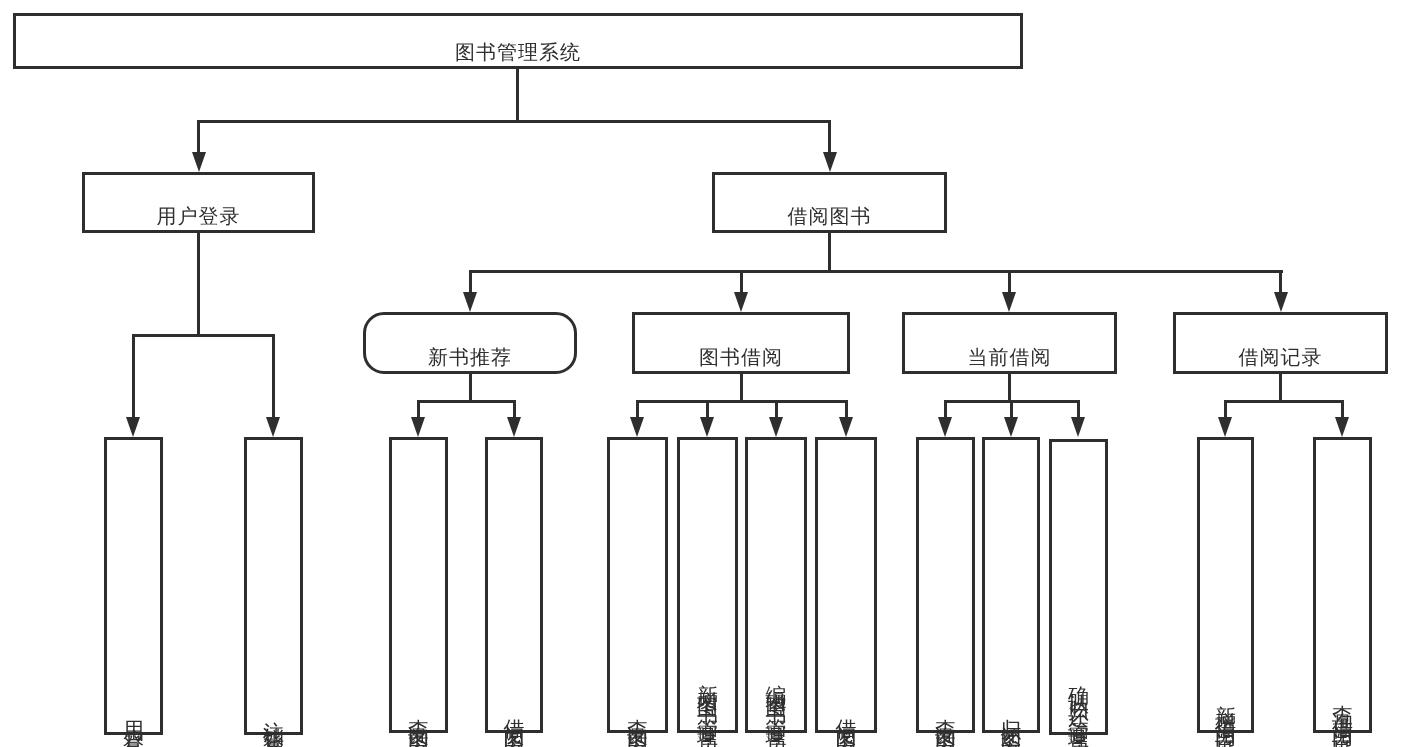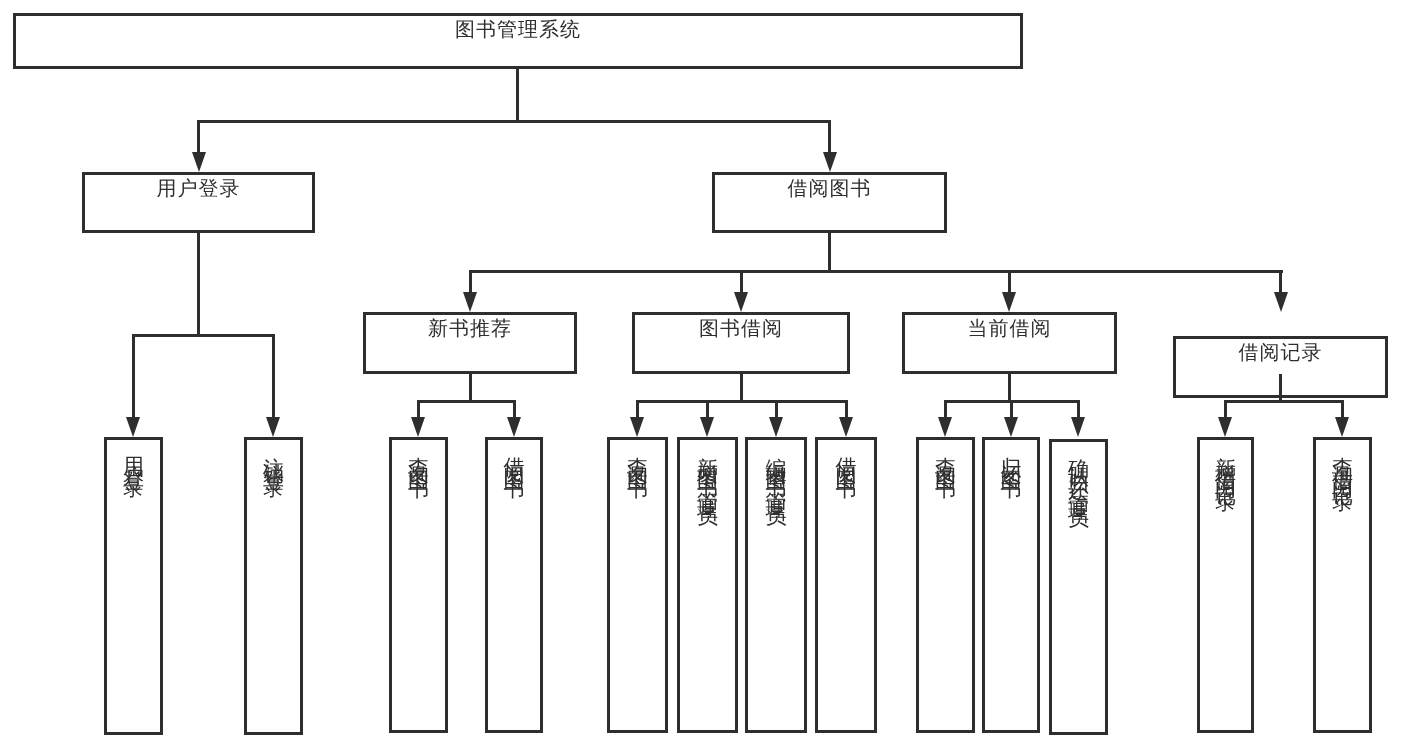--- a/index.html
+++ b/index.html
@@ -6,21 +6,21 @@
   html,body { background: var(--background,#fff); }
   body {
     width:1405px; height:747px; position:relative; overflow:hidden;
     font-family:"Liberation Sans","DejaVu Sans",sans-serif;
     color: var(--text,#2f2f2f);
   }
   .stage { position:absolute; left:0; top:0; width:1405px; height:747px; }
   .node {
     position:absolute; background:#fff;
     border:3px solid var(--line,#2e2e2e);
-    display:flex; align-items:flex-start; justify-content:center;
+    display:flex; align-items:flex-end; justify-content:center;
     color:var(--text,#2f2f2f);
   }
   .h-label { font-size:20px; letter-spacing:1px; white-space:nowrap; }
   .vtext {
     writing-mode:vertical-rl; text-orientation:mixed;
     font-size:21px; letter-spacing:7px; line-height:1.15; white-space:nowrap;
   }
   .line { position:absolute; background:var(--line,#2e2e2e); }
   .arrow {
     position:absolute; width:0; height:0;
@@ -75,30 +75,30 @@
   <div class="line" style="left:469px; top:270px; width:814px; height:3px;"></div>
   <div class="line" style="left:469px; top:270px; width:3px; height:26px;"></div>
   <div class="arrow" style="left:463px; top:292px;"></div>
   <div class="line" style="left:740px; top:270px; width:3px; height:26px;"></div>
   <div class="arrow" style="left:734px; top:292px;"></div>
   <div class="line" style="left:1008px; top:270px; width:3px; height:26px;"></div>
   <div class="arrow" style="left:1002px; top:292px;"></div>
   <div class="line" style="left:1279px; top:270px; width:3px; height:26px;"></div>
   <div class="arrow" style="left:1274px; top:292px;"></div>
 
-  <div class="node" style="left:363px; top:312px; width:214px; height:62px;">
+  <div class="node" style="left:363px; top:312px; width:214px; height:62px;border-radius:21px;">
     <span class="h-label">新书推荐</span>
   </div>
   <div class="node" style="left:902px; top:312px; width:215px; height:62px;">
     <span class="h-label">当前借阅</span>
   </div>
   <div class="node" style="left:632px; top:312px; width:218px; height:62px;">
     <span class="h-label">图书借阅</span>
   </div>
-  <div class="node" style="left:1173px; top:312px; width:215px; height:62px;margin-top:24px;">
+  <div class="node" style="left:1173px; top:312px; width:215px; height:62px;">
     <span class="h-label">借阅记录</span>
   </div>
 
   <div class="line" style="left:469px; top:374px; width:3px; height:29px;"></div>
   <div class="line" style="left:417px; top:400px; width:99px; height:3px;"></div>
   <div class="line" style="left:417px; top:400px; width:3px; height:19px;"></div>
   <div class="arrow" style="left:411px; top:417px;"></div>
   <div class="line" style="left:513px; top:400px; width:3px; height:19px;"></div>
   <div class="arrow" style="left:507px; top:417px;"></div>
 

